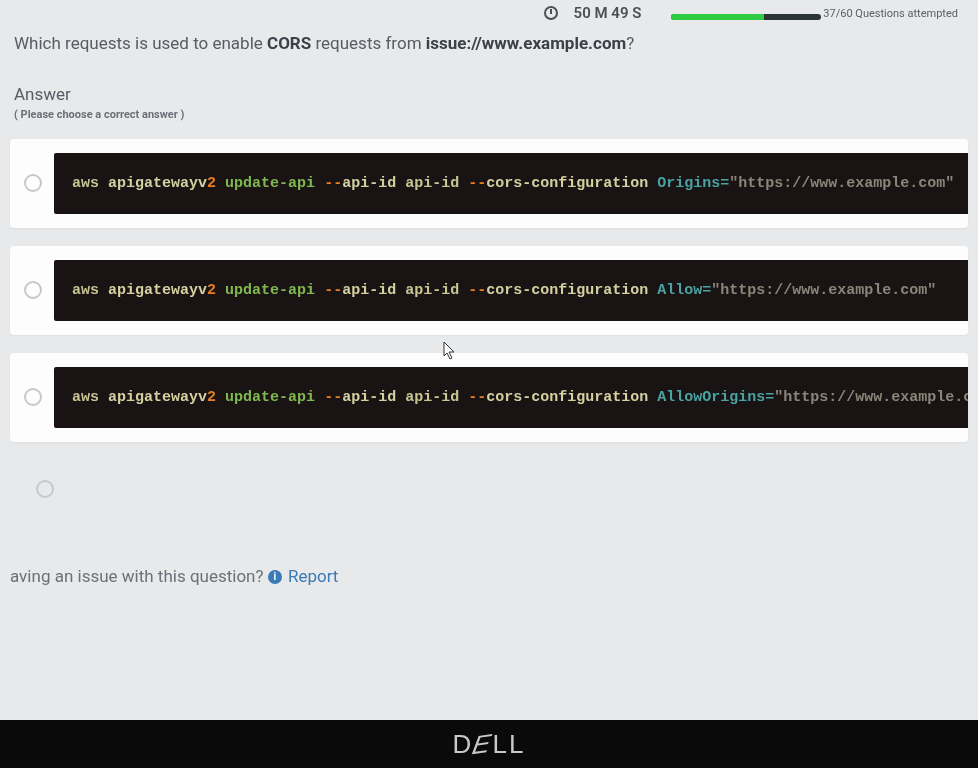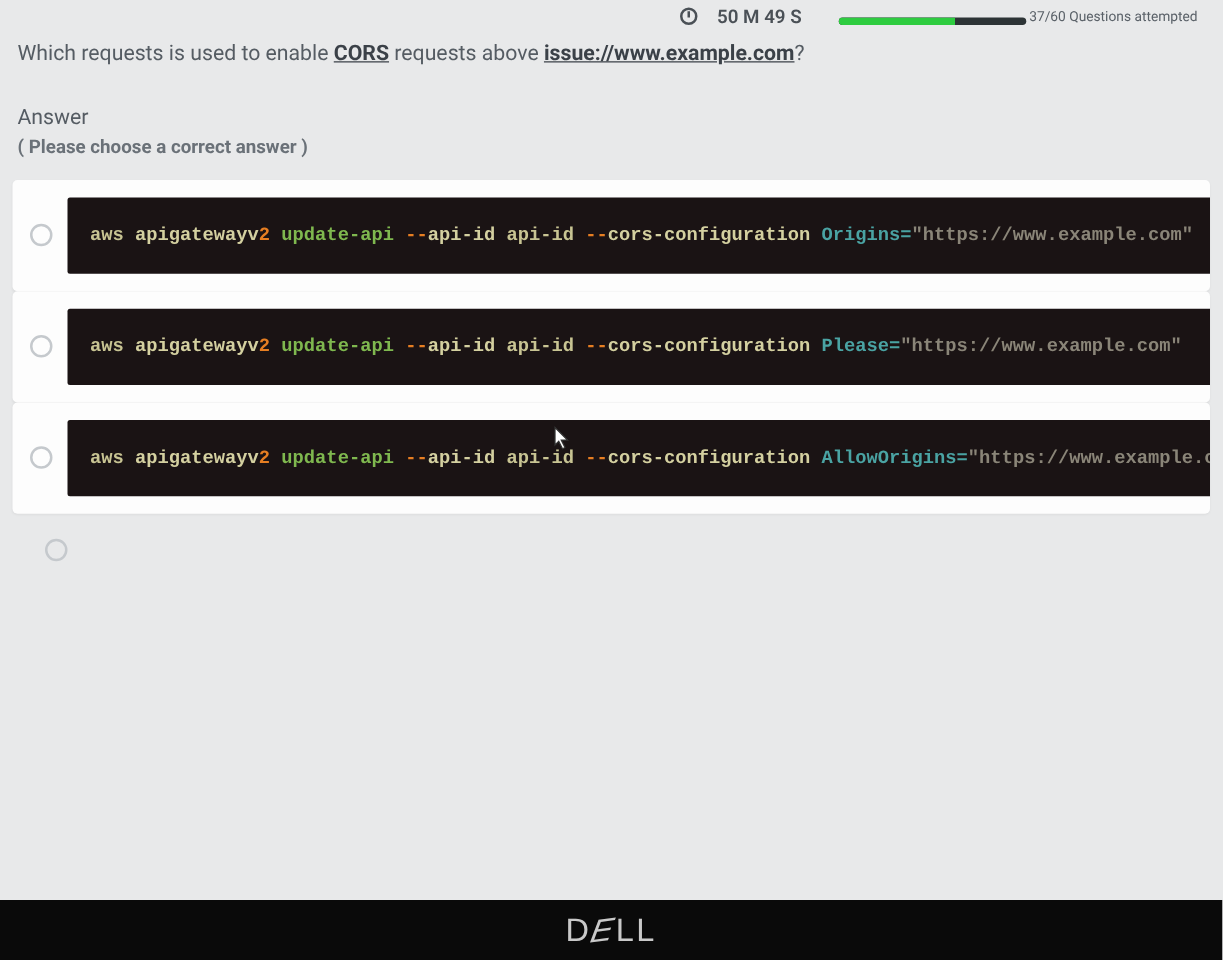--- a/index.html
+++ b/index.html
@@ -73,42 +73,42 @@
       padding: 2px 14px 10px 14px;
     }
     .question-text {
       color: #555c63;
       font-size: 17px;
       line-height: 1.4;
     }
     .question-text b {
       font-weight: 700;
       color: #3b4148;
-      text-decoration: underline;
     }
     .answer-label {
       color: #555c63;
       font-size: 17px;
       margin-top: 18px;
       padding-left: 14px;
     }
     .answer-hint {
       color: #6a7178;
-      font-size: 15px;
+      font-size: 11px;
       font-weight: 700;
       padding-left: 14px;
       margin-top: 4px;
       margin-bottom: 18px;
     }
     .options {
       padding: 0 10px;
     }
     .option-row {
       background: #fdfdfd;
       border-radius: 4px;
+      margin-bottom: 18px;
       padding: 14px 0 14px 14px;
       display: flex;
       align-items: center;
       gap: 12px;
       box-shadow: 0 1px 2px rgba(0,0,0,0.05);
     }
     .radio {
       width: 18px;
       height: 18px;
       border: 2px solid #c5c9cd;
@@ -213,21 +213,21 @@
   <div class="progress-wrap">
     <div class="progress-bar">
       <div class="progress-fill"></div>
     </div>
     <div class="progress-text">37/60 Questions attempted</div>
   </div>
 </div>
 
 <div class="question-area">
   <p class="question-text">
-    <span>Which requests is used to enable </span><b>CORS</b><span> requests above </span><b>issue://www.example.com</b><span>?</span>
+    <span>Which requests is used to enable </span><b>CORS</b><span> requests from </span><b>issue://www.example.com</b><span>?</span>
   </p>
 </div>
 
 <div class="answer-label">Answer</div>
 <div class="answer-hint">( Please choose a correct answer )</div>
 
 <div class="options">
 
   <div class="option-row">
     <div class="radio"></div>
@@ -244,41 +244,44 @@
 
   <div class="option-row">
     <div class="radio"></div>
     <div class="code-block">
       <span class="tok-cmd">aws</span>
       <span class="tok-svc"><span>apigatewayv</span><span class="digit">2</span></span>
       <span class="tok-action">update-api</span>
       <span class="tok-flag"><span class="lead">--</span><span>api-id</span></span>
       <span class="tok-val">api-id</span>
       <span class="tok-flag"><span class="lead">--</span><span>cors-configuration</span></span>
-      <span class="tok-key">Please=</span><span class="tok-str">"https://www.example.com"</span>
+      <span class="tok-key">Allow=</span><span class="tok-str">"https://www.example.com"</span>
     </div>
   </div>
 
   <div class="option-row">
     <div class="radio"></div>
     <div class="code-block">
       <span class="tok-cmd">aws</span>
       <span class="tok-svc"><span>apigatewayv</span><span class="digit">2</span></span>
       <span class="tok-action">update-api</span>
       <span class="tok-flag"><span class="lead">--</span><span>api-id</span></span>
       <span class="tok-val">api-id</span>
       <span class="tok-flag"><span class="lead">--</span><span>cors-configuration</span></span>
       <span class="tok-key">AllowOrigins=</span><span class="tok-str">"https://www.example.com"</span>
     </div>
   </div>
 
   <div class="option-row plain">
     <div class="radio"></div>
   </div>
 
+  <div class="report-row">
+    <span>aving an issue with this question? </span><span class="info-icon">i</span> <span class="report-link">Report</span>
+  </div>
 
 </div>
 
 <div class="cursor">
   <svg width="18" height="22" viewBox="0 0 18 22">
     <path d="M4 2 L4 16 L7 13 L10 19 L12 18 L9 12 L14 12 Z" fill="#fff" stroke="#333" stroke-width="1"></path>
   </svg>
 </div>
 
 <div class="bezel">

